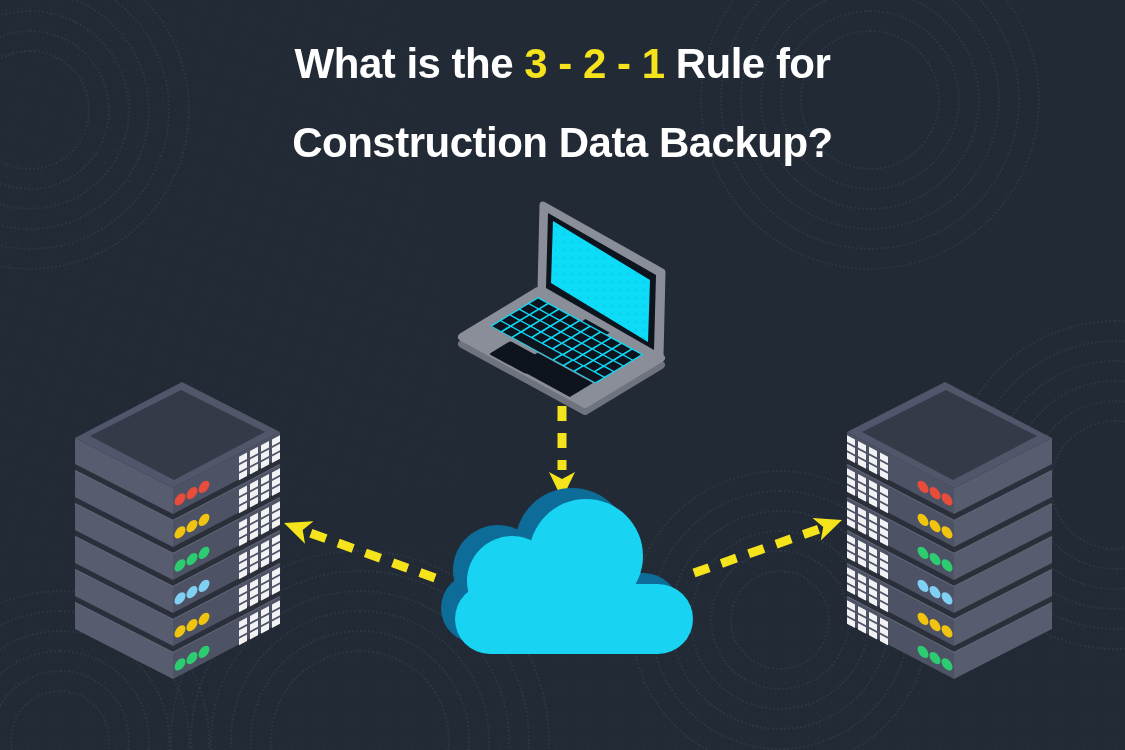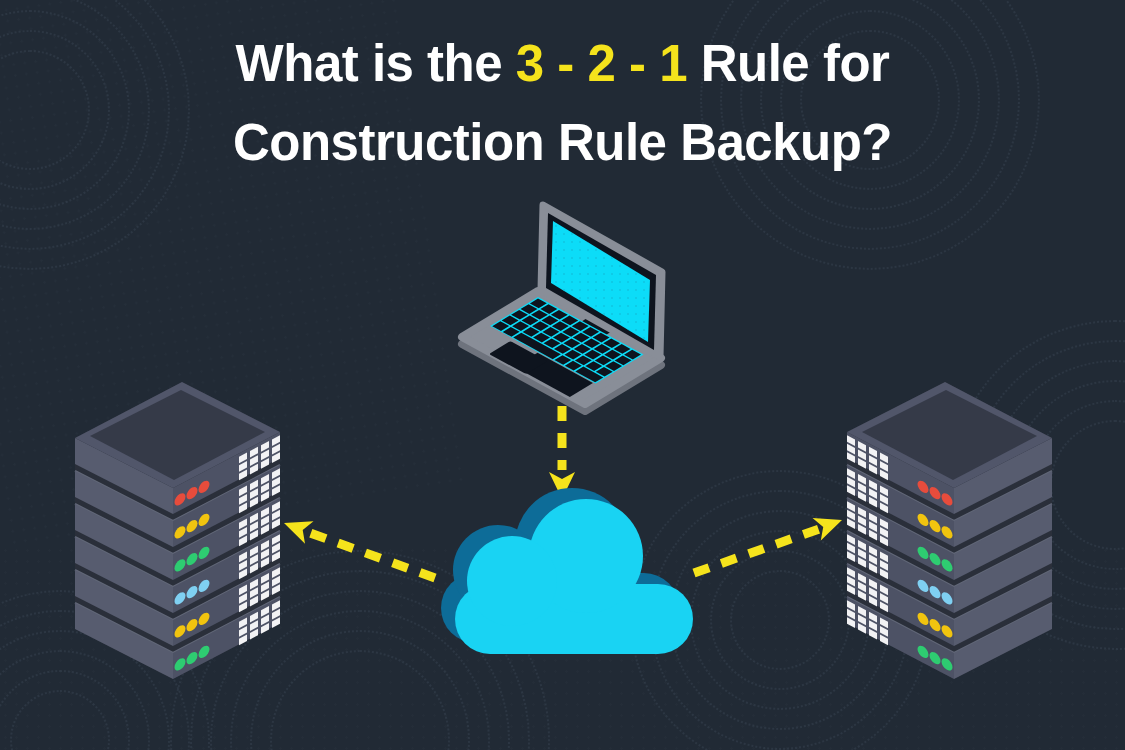--- a/index.html
+++ b/index.html
@@ -27,21 +27,21 @@
   .swirl.s1{left:700px;top:-70px;width:340px;height:340px;}
   .swirl.s2{left:-130px;top:-50px;width:320px;height:320px;}
   .swirl.s3{left:950px;top:320px;width:330px;height:330px;}
   .swirl.s4{left:170px;top:550px;width:380px;height:380px;}
   .swirl.s5{left:-90px;top:590px;width:300px;height:300px;}
   .swirl.s6{left:630px;top:470px;width:300px;height:300px;}
   
   .title{
     position:absolute;left:0;top:24px;width:100%;
     text-align:center;color:var(--c-title,#fff);
-    font-size:51px;line-height:79px;font-weight:800;letter-spacing:-0.5px;
+    font-size:42px;line-height:79px;font-weight:800;letter-spacing:-0.5px;
   }
   .title .hl{color:var(--c-accent,#F5E31C);}
   
   .art{position:absolute;}
   svg{display:block;overflow:visible;}
   
   .lap-shell{fill:var(--c-laptop_body);stroke:var(--c-laptop_body);stroke-width:7;stroke-linejoin:round;}
   .lap-bezel{fill:var(--c-laptop_dark);}
   .lap-screen{fill:var(--c-laptop_screen);}
   .lap-rim{fill:var(--c-laptop_rim);stroke:var(--c-laptop_rim);stroke-width:8;stroke-linejoin:round;}
@@ -205,21 +205,21 @@
           </g>
 
         <path class="srv-top" d="M110,12 L208,62 L101,118 L3,68 Z"></path>
         <path class="srv-inset" d="M109,20 L193,62 L102,110 L18,66 Z"></path>
       </g>
     </defs>
   </svg>
 
   <div class="title">
     <div><span>What is the </span><span class="hl">3 - 2 - 1</span><span> Rule for</span></div>
-    <div>Construction Rule Backup?</div>
+    <div>Construction Data Backup?</div>
   </div>
 
   <svg class="art" style="left:72px;top:370px" width="212" height="322" viewBox="0 0 212 322">
     <use href="#srv"></use>
   </svg>
 
   <svg class="art" style="left:843px;top:370px" width="212" height="322" viewBox="0 0 212 322">
     <g transform="translate(212,0) scale(-1,1)">
         <use href="#srv"></use>
       </g>

